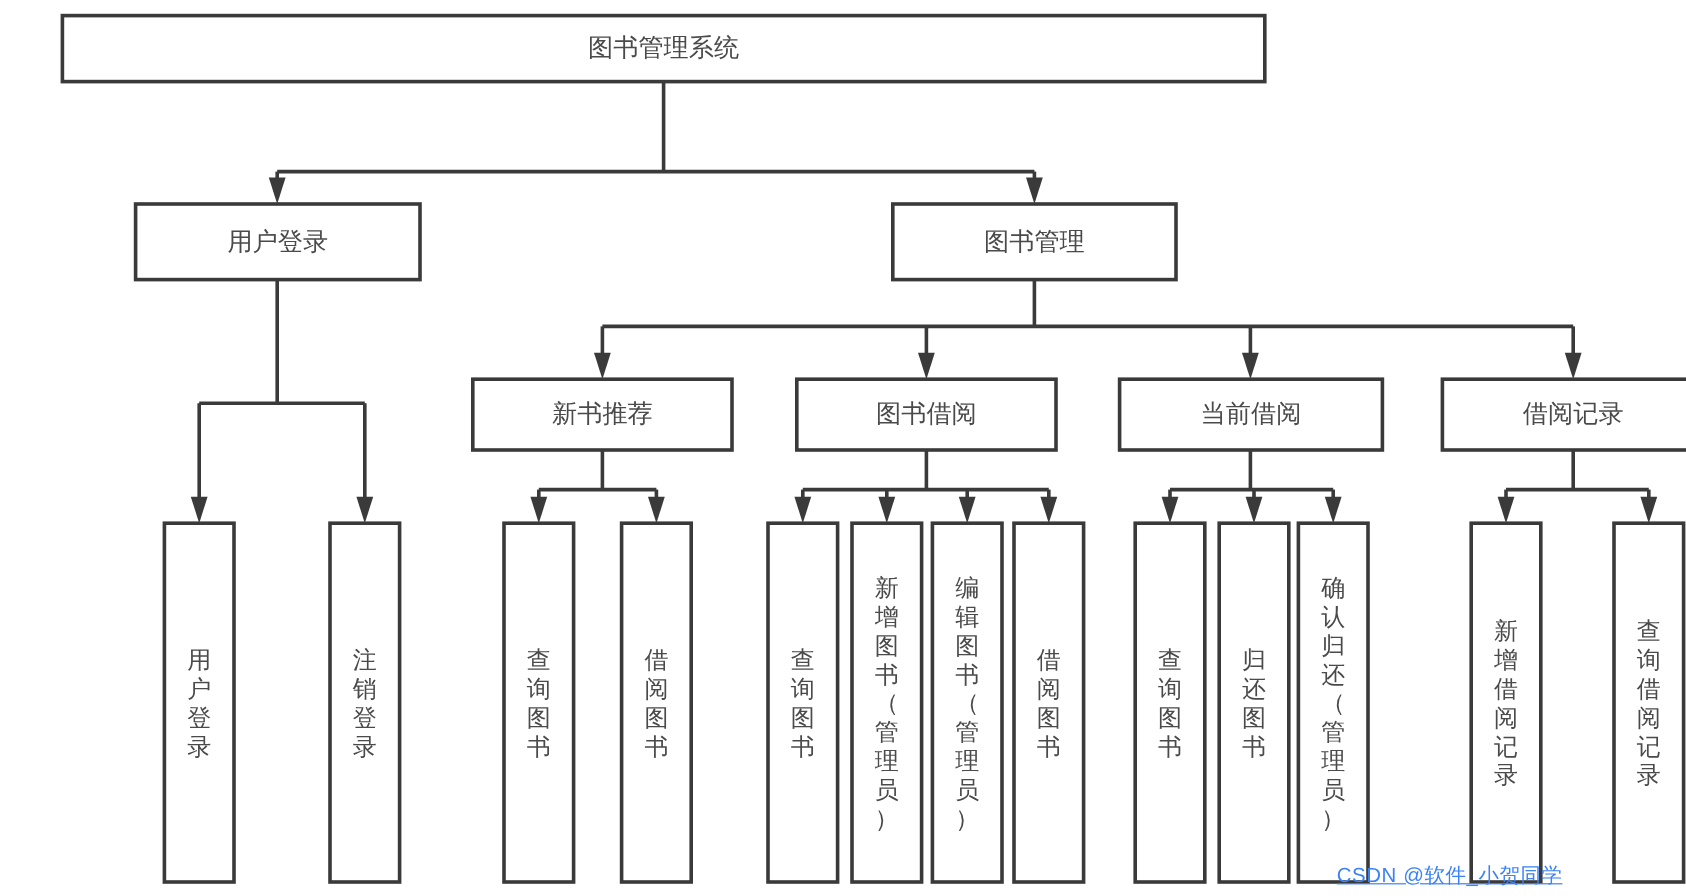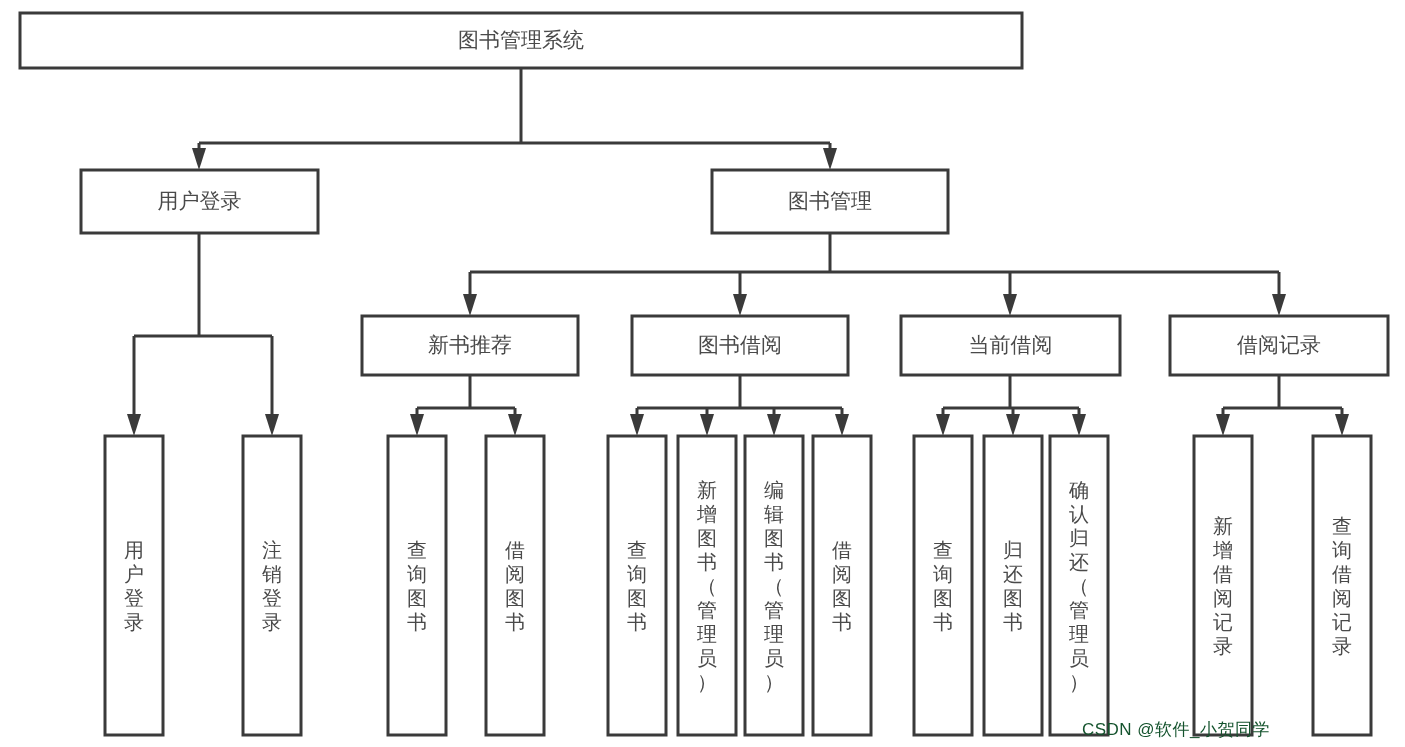--- a/index.html
+++ b/index.html
@@ -11,20 +11,21 @@
     width: 1405px;
     height: 747px;
     font-family: "Liberation Sans", "DejaVu Sans", sans-serif;
     overflow: hidden;
     position: relative;
   }
   #diagram-root {
     position: relative;
     width: 1282px;
     height: 747px;
+    margin-left: 32px;
   }
   svg#tree-svg {
     position: absolute;
     top: 0;
     left: 0;
     width: 1405px;
     height: 747px;
     display: block;
   }
   .node-box {
@@ -52,26 +53,27 @@
   .node-label-v {
     fill: #4a4a4a;
     font-size: 20px;
     font-family: "Liberation Sans", "DejaVu Sans", sans-serif;
     text-anchor: middle;
   }
   .watermark {
     position: absolute;
     right: 12px;
     bottom: 6px;
-    color: #14532d;
+    color: #3b82f6;
     font-size: 17px;
     font-family: "Liberation Sans", "DejaVu Sans", sans-serif;
     white-space: nowrap;
     letter-spacing: 0.5px;
     pointer-events: none;
+    text-decoration: underline;
   }
 </style>
 </head>
 <body>
 
 <div id="diagram-root">
   <svg id="tree-svg" viewBox="0 0 1405 747" xmlns="http://www.w3.org/2000/svg">
     <g id="connectors-layer">
         <g>
           <line x1="521" y1="68" x2="521" y2="143" class="connector"></line>

